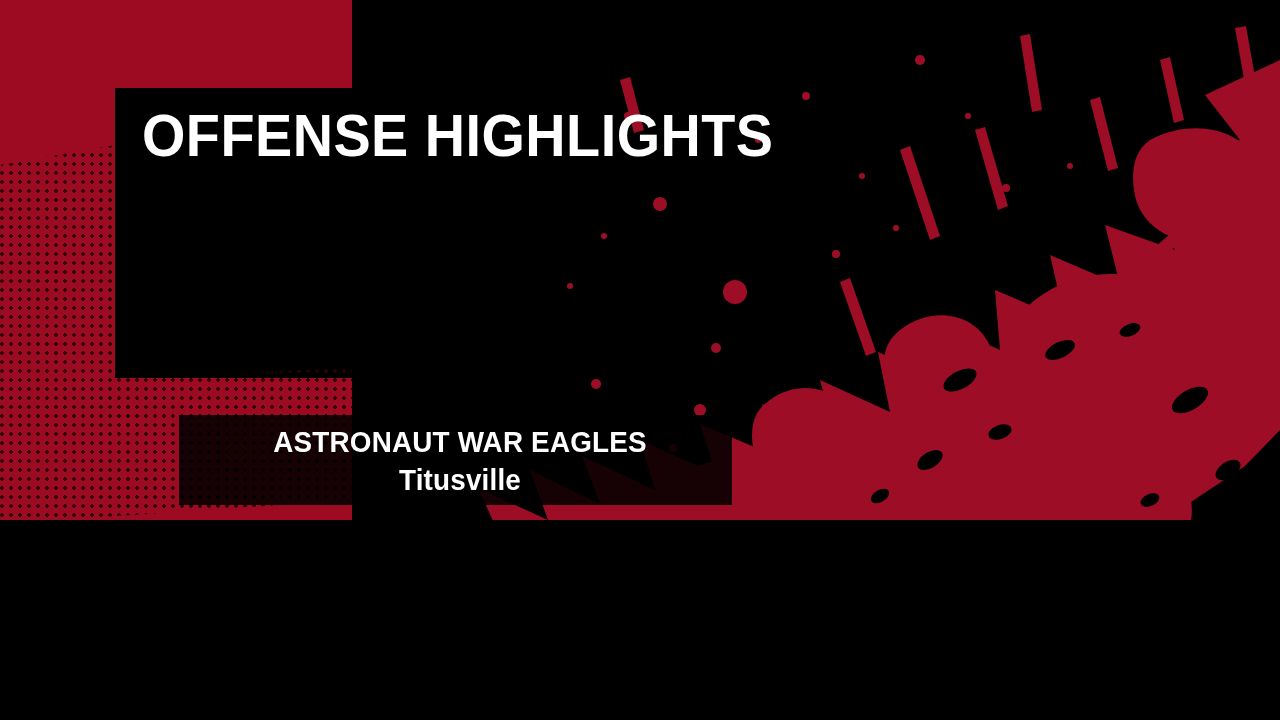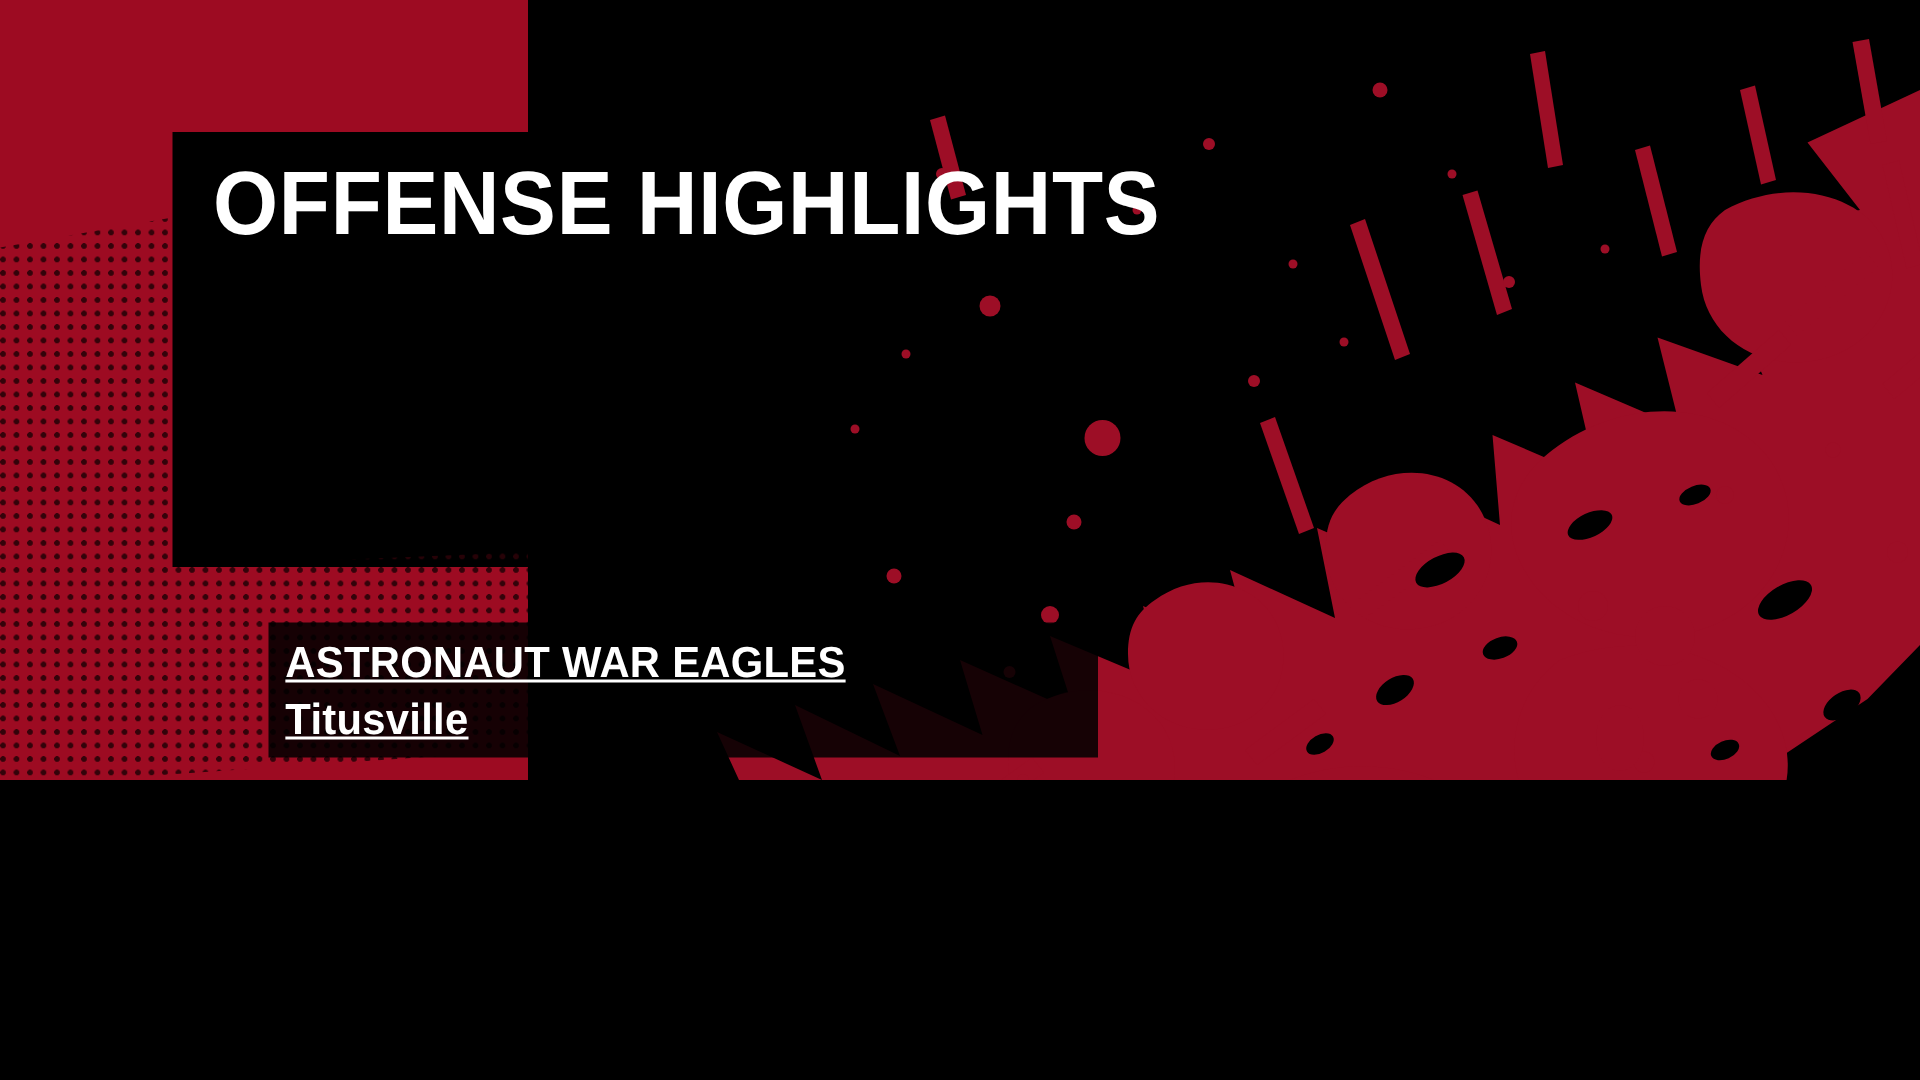--- a/index.html
+++ b/index.html
@@ -89,24 +89,24 @@
     top: 415px;
     width: 553px;
     height: 90px;
     background: rgba(0, 0, 0, 0.86);
   }
   .subtitle-text {
     position: absolute;
     left: 179px;
     top: 423px;
     width: 562px;
+    text-align: center;
     color: #ffffff;
     font-weight: 700;
     line-height: 38px;
-    text-decoration: underline;
   }
   .subtitle-line1 {
     display: block;
     font-size: 29px;
     letter-spacing: 0.2px;
     transform: scaleX(0.96);
   }
   .subtitle-line2 {
     display: block;
     font-size: 29px;

